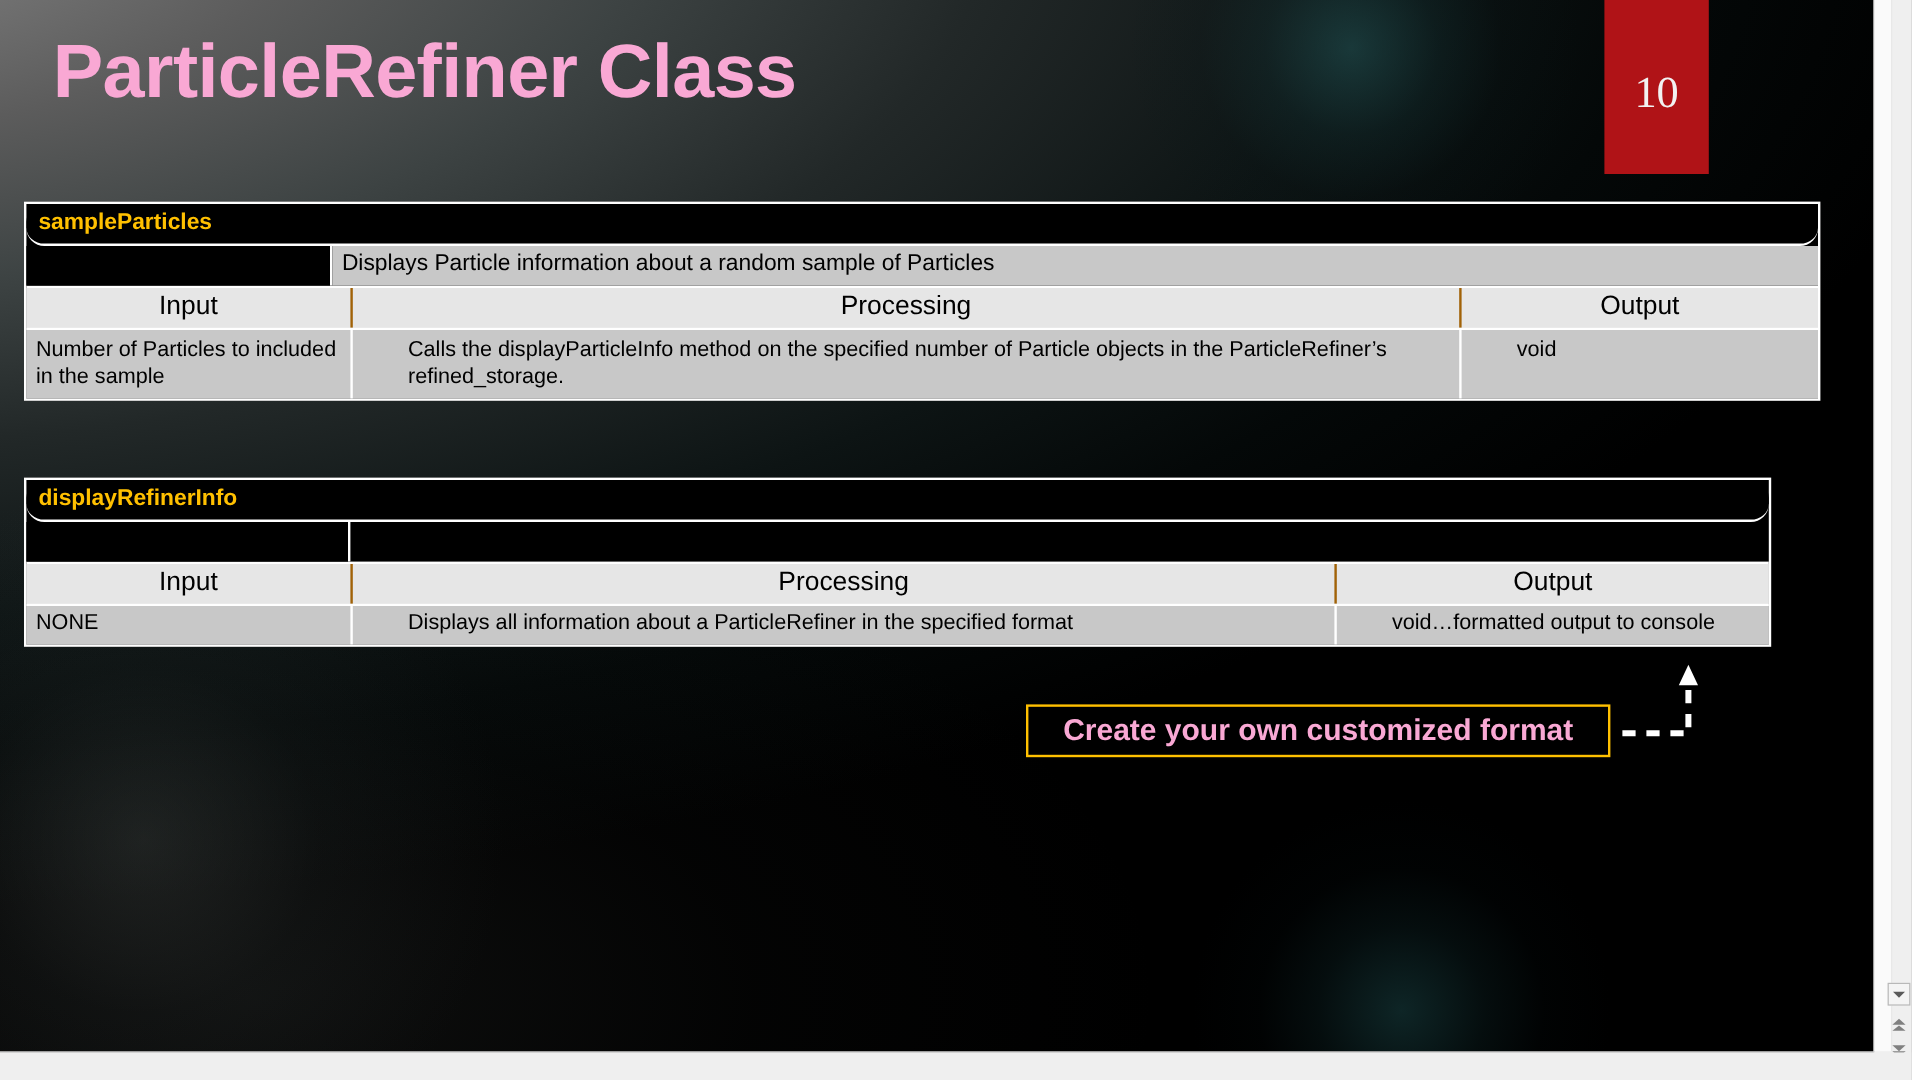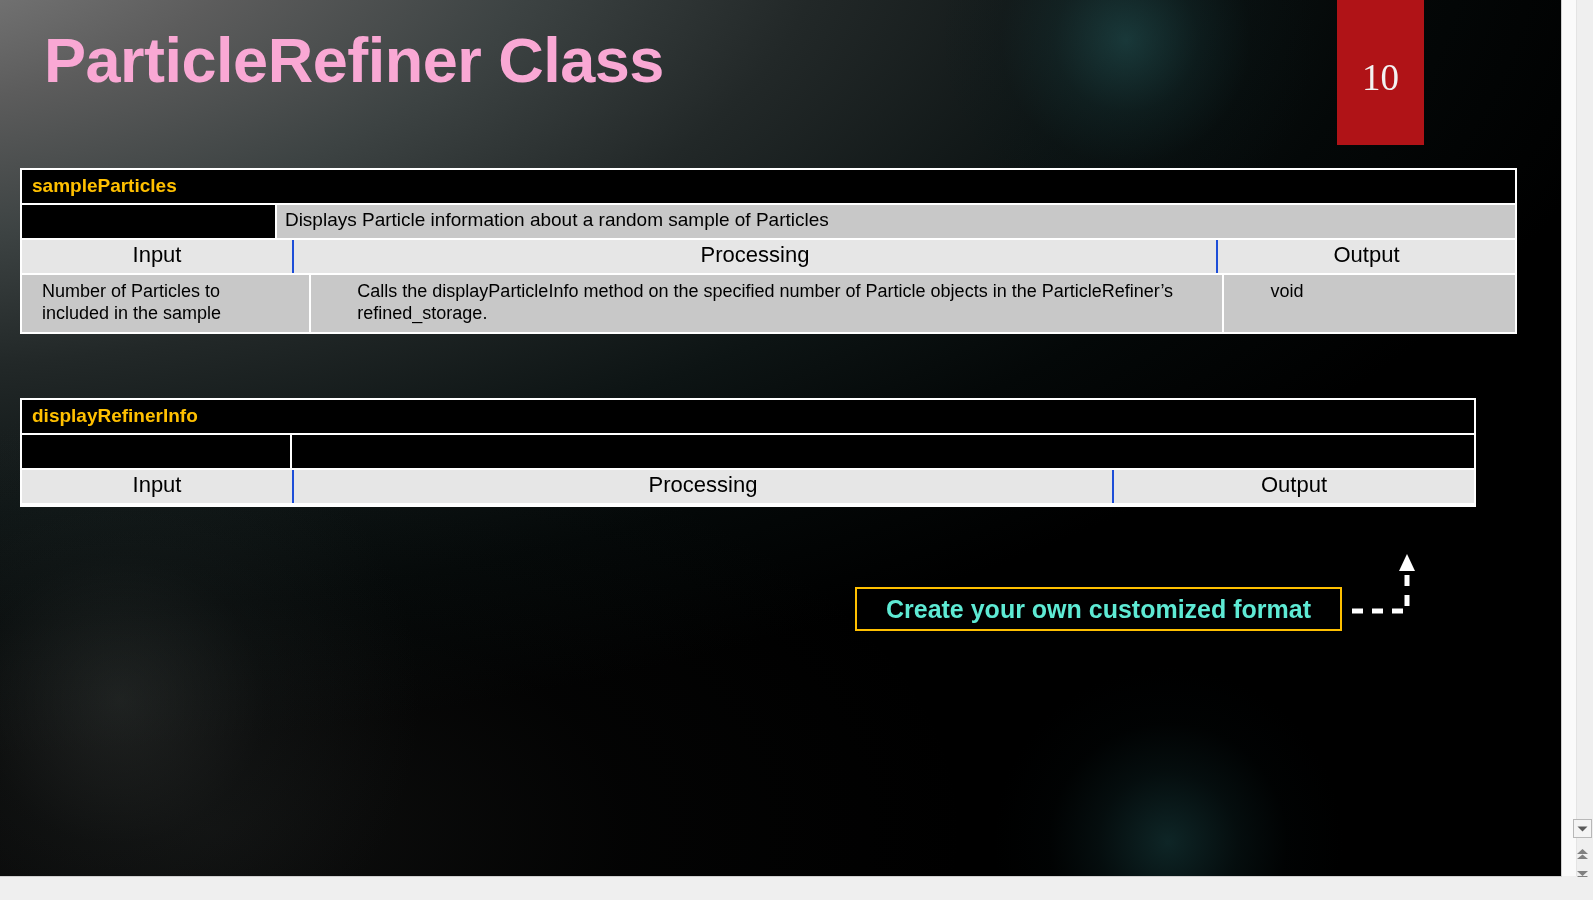--- a/index.html
+++ b/index.html
@@ -108,20 +108,21 @@
     padding: 4px 8px;
     font-size: 19px;
     color: #000;
     overflow: hidden;
   }
 
   .row-title {
     background: #000;
     height: 35px;
     border-bottom: 2px solid #ffffff;
+    border-radius: 15px;
   }
   .row-title .cell {
     color: #ffc000;
     font-weight: bold;
     font-size: 19px;
     padding-top: 5px;
     padding-left: 10px;
   }
 
   .row-purpose {
@@ -148,31 +149,30 @@
     height: 35px;
     border-bottom: 2px solid #ffffff;
     background: #e6e6e6;
   }
   .row-head .cell {
     background: #e6e6e6;
     text-align: center;
     font-size: 22px;
     padding-top: 2px;
   }
-  .row-head .cell + .cell { border-left: 2px solid #1d4ed8; }
+  .row-head .cell + .cell { border-left: 2px solid #a16207; }
 
   .row-body {
     background: #c8c8c8;
   }
   .row-body .cell {
     background: #c8c8c8;
     font-size: 18px;
     line-height: 1.22;
     padding-top: 6px;
-    margin-left: 12px;
   }
   .row-body .cell + .cell { border-left: 2px solid #ffffff; padding-left: 46px; }
 
   
   #table-sample-particles { left: 20px; top: 168px; width: 1497px; }
   #table-sample-particles .c-input   { width: 270px; }
   #table-sample-particles .c-proc    { width: 924px; }
   #table-sample-particles .c-out     { width: 299px; }
   #table-sample-particles .row-body  { height: 57px; }
   #table-sample-particles .cell-purpose-label { width: 270px; }
@@ -198,21 +198,21 @@
     width: 487px;
     height: 44px;
     border: 2px solid #ffc000;
     background: #000;
     box-sizing: border-box;
     display: flex;
     align-items: center;
     justify-content: center;
   }
   #callout .text {
-    color: #5eead4;
+    color: #f9a8d4;
     font-size: 25px;
     font-weight: bold;
     line-height: 1;
   }
 
   
   #connector {
     position: absolute;
     left: 1340px;
     top: 540px;
@@ -318,20 +318,25 @@
       <div class="row row-purpose">
         <div class="cell cell-purpose-label">Purpose</div>
       </div>
 
       <div class="row row-head">
         <div class="cell c-input">Input</div>
         <div class="cell c-proc">Processing</div>
         <div class="cell c-out">Output</div>
       </div>
 
+      <div class="row row-body">
+        <div class="cell c-input">NONE</div>
+        <div class="cell c-proc">Displays all information about a ParticleRefiner in the specified format</div>
+        <div class="cell c-out">void…formatted output to console</div>
+      </div>
     </div>
 
     <div id="callout">
       <span class="text">Create your own customized format</span>
     </div>
 
     <svg id="connector" viewBox="0 0 90 90" width="90" height="90" aria-hidden="true">
       <path d="M 12 71 L 67 71 L 67 28" stroke="#ffffff" stroke-width="5" fill="none" stroke-dasharray="11 9" stroke-linecap="butt"></path>
       <path d="M 67 14 L 59 31 L 75 31 Z" fill="#ffffff"></path>
     </svg>

